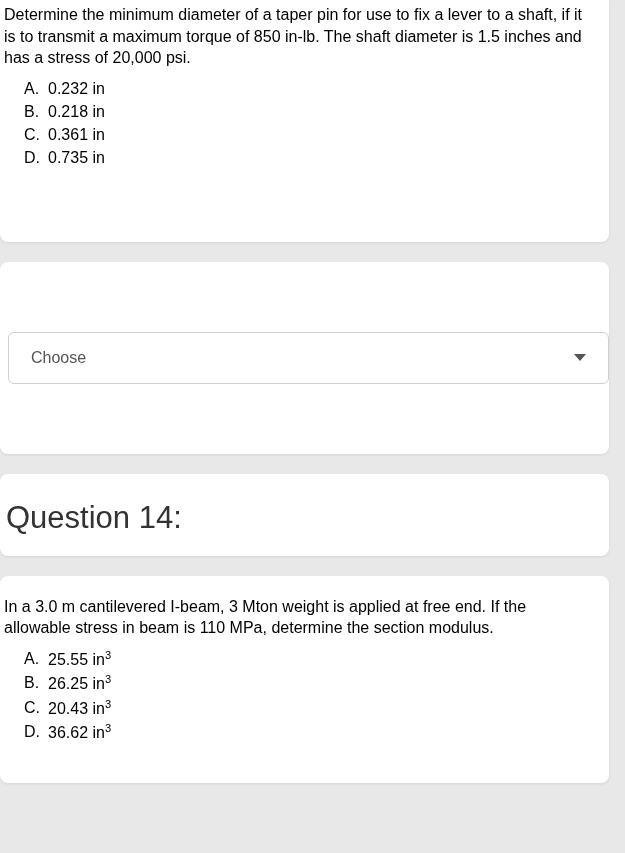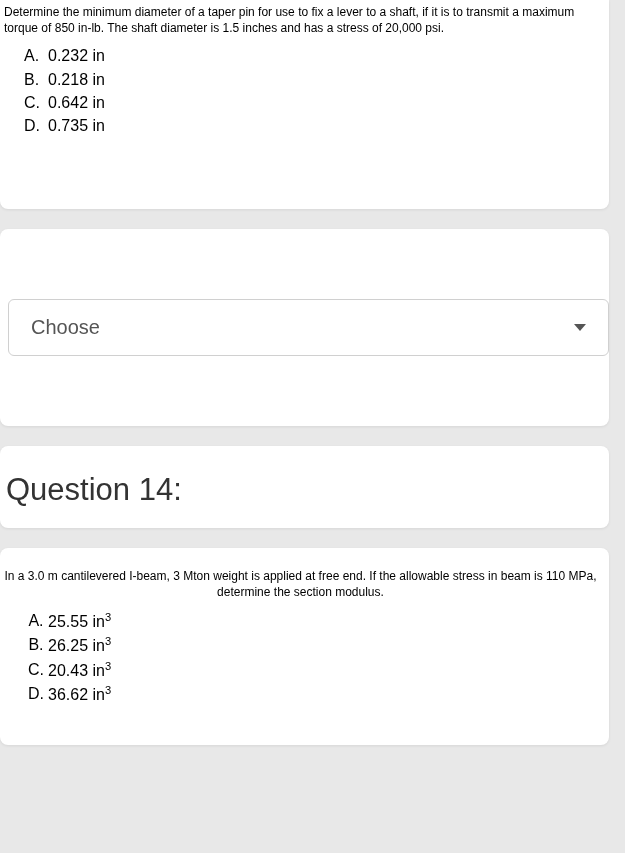--- a/index.html
+++ b/index.html
@@ -23,21 +23,21 @@
     }
     .card-top {
       border-radius: 0 0 8px 8px;
       margin-top: 0;
       padding-bottom: 60px;
     }
     .card-question {
       padding: 16px 0 0 0;
     }
     .problem-text {
-      font-size: 12px;
+      font-size: 16px;
       line-height: 1.35;
       color: #000000;
       padding: 4px 12px 4px 4px;
       font-weight: 400;
     }
     .options-list {
       list-style: none;
       padding: 4px 0 12px 24px;
     }
     .option-item {
@@ -62,42 +62,41 @@
       border-radius: 6px;
       padding: 16px 22px;
       min-width: 290px;
       cursor: pointer;
       background: #ffffff;
       display: flex;
       align-items: center;
       justify-content: space-between;
     }
     .select-label {
-      font-size: 20px;
+      font-size: 16px;
       color: #555555;
       font-weight: 400;
     }
     .dropdown-icon {
       width: 0;
       height: 0;
       border-left: 6px solid transparent;
       border-right: 6px solid transparent;
       border-top: 7px solid #555555;
     }
     .card-header {
       padding: 26px 0 20px 6px;
     }
     .question-title {
       font-size: 31px;
       font-weight: 400;
       color: #333333;
     }
     .card-bottom {
       padding-bottom: 26px;
-      text-align: center;
     }
     .sup {
       font-size: 0.7em;
       vertical-align: super;
     }
   </style>
 </head>
 <body>
 
 <div class="card card-top">
@@ -106,21 +105,21 @@
     <li class="option-item">
       <span class="option-letter">A.</span>
       <span class="option-value">0.232 in</span>
     </li>
     <li class="option-item">
       <span class="option-letter">B.</span>
       <span class="option-value">0.218 in</span>
     </li>
     <li class="option-item">
       <span class="option-letter">C.</span>
-      <span class="option-value">0.642 in</span>
+      <span class="option-value">0.361 in</span>
     </li>
     <li class="option-item">
       <span class="option-letter">D.</span>
       <span class="option-value">0.735 in</span>
     </li>
   </ul>
 </div>
 
 <div class="card card-select">
   <div class="select-wrap">

